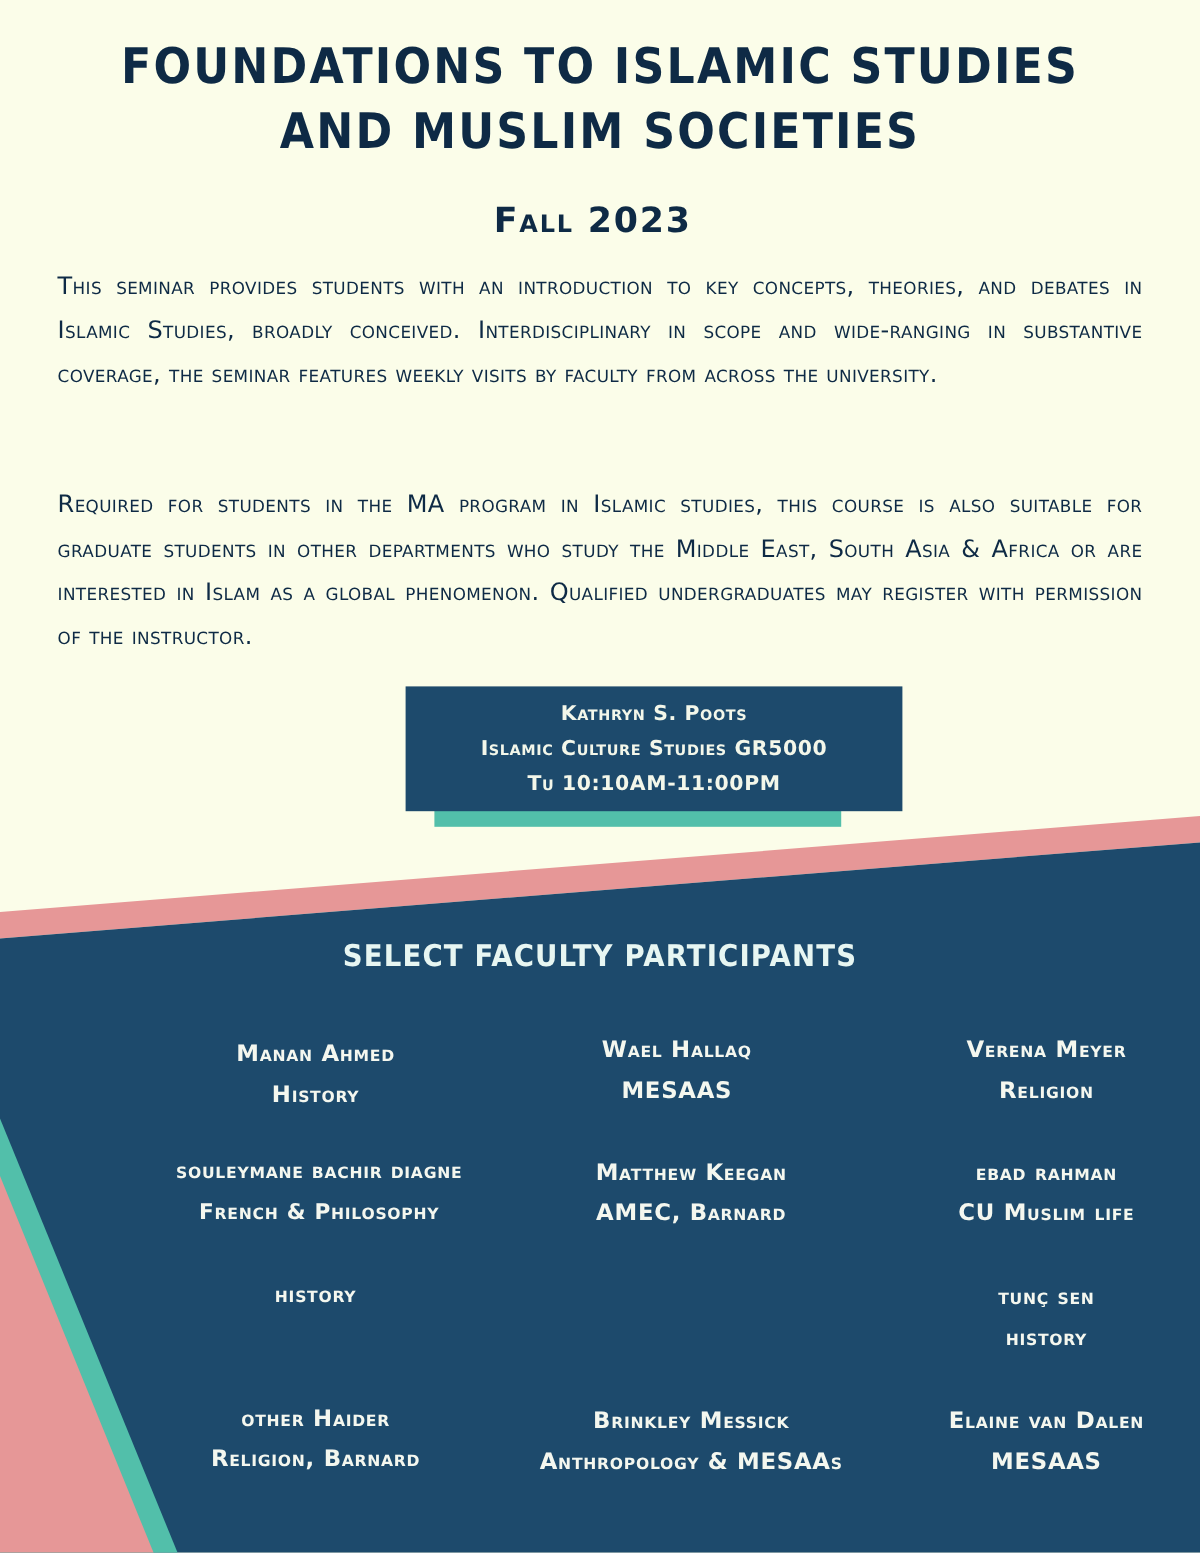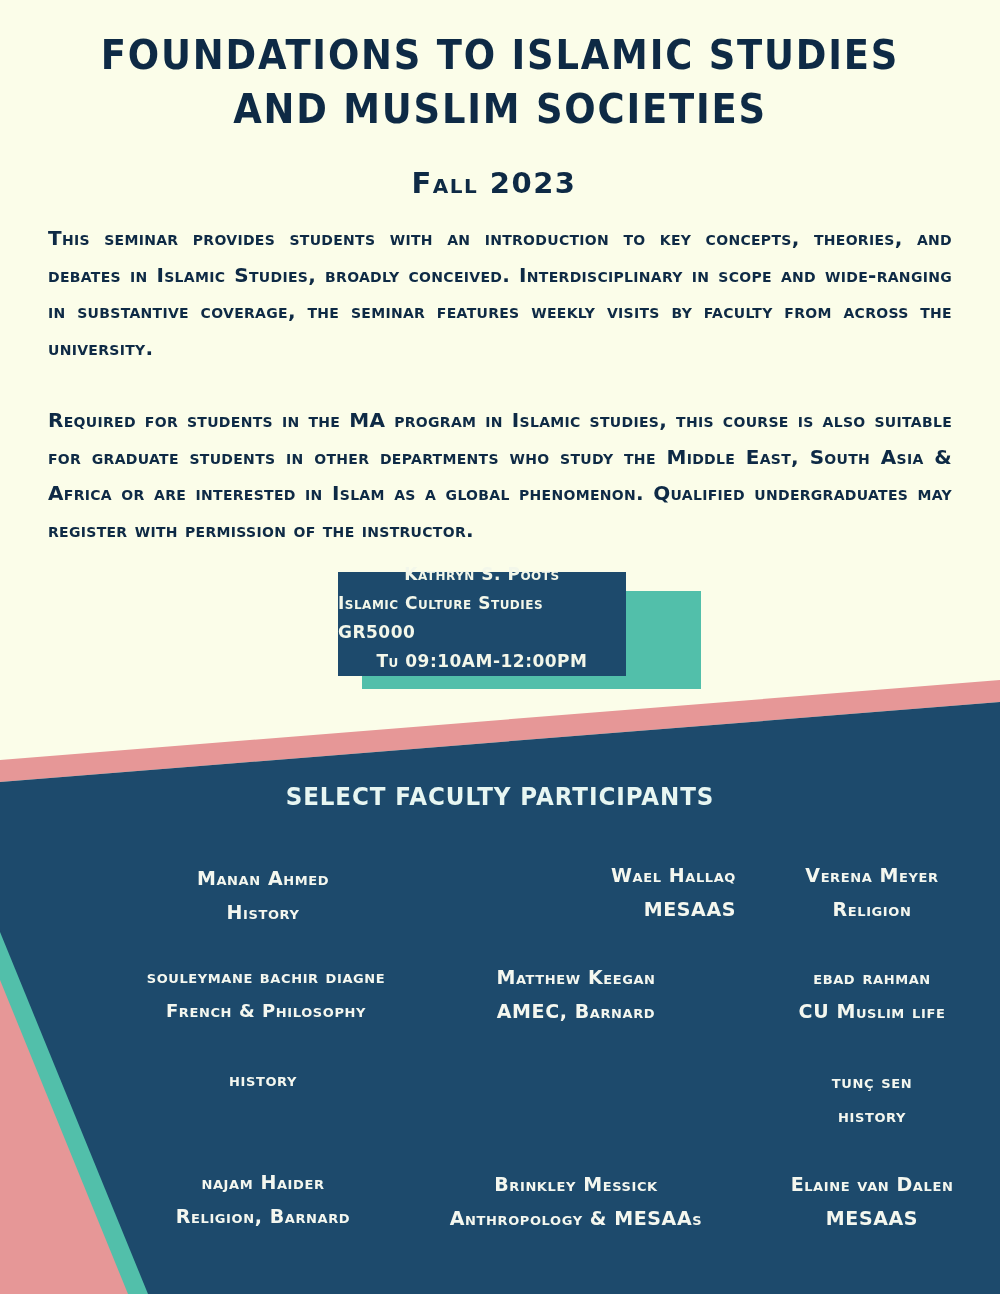--- a/index.html
+++ b/index.html
@@ -16,33 +16,33 @@
     font-size: 41px; line-height: 54px; letter-spacing: 2px;
     color: #0e2a45; z-index: 2; transform: scaleX(0.9); transform-origin: center top;
   }
   .term {
     position: absolute; left: 0; top: 166px; width: 988px; text-align: center;
     font-weight: bold; font-size: 29px; letter-spacing: 1.5px; font-variant: small-caps;
     color: #0e2a45; z-index: 2;
   }
   .para {
     position: absolute; left: 48px; width: 904px; z-index: 2;
-    font-weight: bold; font-variant: small-caps; font-size: 20px; line-height: 36.6px;
+    font-weight: normal; font-variant: small-caps; font-size: 20px; line-height: 36.6px;
     text-align: justify; color: #0e2a45; letter-spacing: 0.3px;
   }
   .para.p1 { top: 220px; }
   .para.p2 { top: 402px; }
   .info-shadow {
     position: absolute; left: 362px; top: 591px; width: 339px; height: 98px;
     background: #52bfaa; z-index: 2;
   }
   .info-box {
-    position: absolute; left: 338px; top: 572px; width: 288px; height: 104px;
+    position: absolute; left: 338px; top: 572px; width: 414px; height: 104px;
     background: #1d4a6c; z-index: 3; color: #f3f7ea;
-    display: flex; flex-direction: column; align-items: center; justify-content: flex-end;
+    display: flex; flex-direction: column; align-items: center; justify-content: center;
     font-weight: bold; font-variant: small-caps; font-size: 17px; line-height: 29px; letter-spacing: 0.5px;
   }
   .faculty-heading {
     position: absolute; left: 0; top: 782px; width: 1000px; text-align: center;
     font-weight: bold; font-size: 25px; letter-spacing: 1px; color: #e7f6f2; z-index: 3;
     transform: scaleX(0.92);
   }
   .faculty-grid { position: absolute; left: 0; top: 0; width: 944px; height: 1294px; z-index: 3; }
   .fac {
     position: absolute; width: 320px; text-align: center; color: #f4f7ef;
@@ -67,31 +67,31 @@
 
 <div class="term">Fall 2023</div>
 
 <div class="para p1">This seminar provides students with an introduction to key concepts, theories, and debates in Islamic Studies, broadly conceived. Interdisciplinary in scope and wide-ranging in substantive coverage, the seminar features weekly visits by faculty from across the university.</div>
 <div class="para p2">Required for students in the MA program in Islamic studies, this course is also suitable for graduate students in other departments who study the Middle East, South Asia &amp; Africa or are interested in Islam as a global phenomenon. Qualified undergraduates may register with permission of the instructor.</div>
 
 <div class="info-shadow"></div>
 <div class="info-box">
   <div>Kathryn S. Poots</div>
   <div>Islamic Culture Studies GR5000</div>
-  <div>Tu 09:10AM-12:00PM</div>
+  <div>Tu 10:10AM-11:00PM</div>
 </div>
 
 <div class="faculty-heading">SELECT FACULTY PARTICIPANTS</div>
 
 <div class="faculty-grid">
   <div class="fac" style="left:103px; top:861px;">
     <span class="name">Manan Ahmed</span>
     <span class="dept">History</span>
   </div>
-  <div class="fac" style="left:416px; top:858px;text-align:right;">
+  <div class="fac" style="left:404px; top:858px;">
     <span class="name">Wael Hallaq</span>
     <span class="dept">MESAAS</span>
   </div>
   <div class="fac" style="left:712px; top:858px;">
     <span class="name">Verena Meyer</span>
     <span class="dept">Religion</span>
   </div>
 
   <div class="fac" style="left:416px; top:960px;">
     <span class="name">Matthew Keegan</span>
@@ -108,21 +108,21 @@
 
   <div class="fac" style="left:103px; top:1062px;">
     <span class="dept">history</span>
   </div>
   <div class="fac" style="left:712px; top:1064px;">
     <span class="name">tunç sen</span>
     <span class="dept">history</span>
   </div>
 
   <div class="fac" style="left:103px; top:1165px;">
-    <span class="name">najam Haider</span>
+    <span class="name">other Haider</span>
     <span class="dept">Religion, Barnard</span>
   </div>
   <div class="fac" style="left:416px; top:1167px;">
     <span class="name">Brinkley Messick</span>
     <span class="dept">Anthropology &amp; MESAAs</span>
   </div>
   <div class="fac" style="left:712px; top:1167px;">
     <span class="name">Elaine van Dalen</span>
     <span class="dept">MESAAS</span>
   </div>

